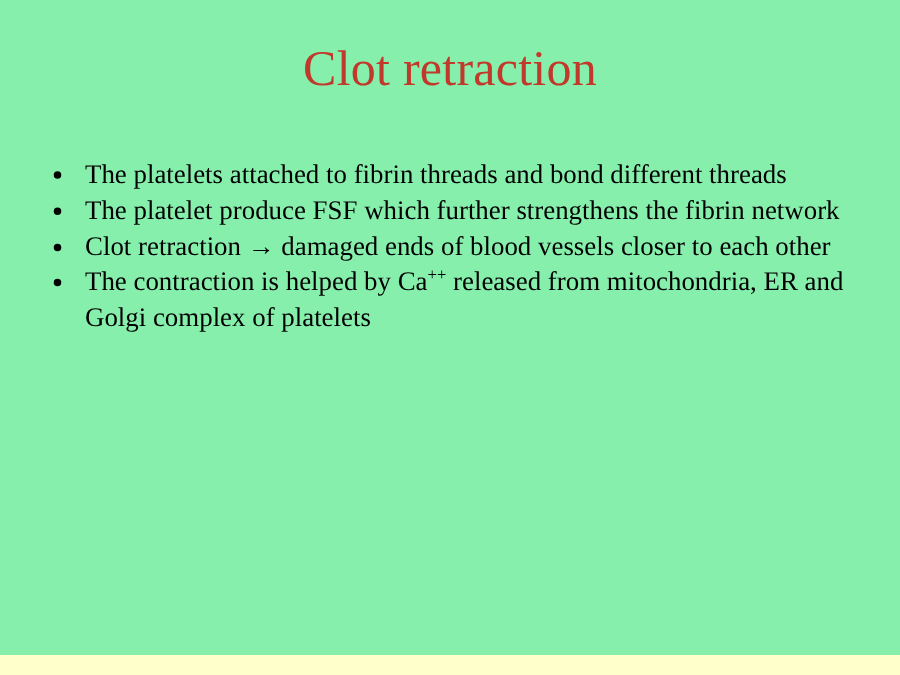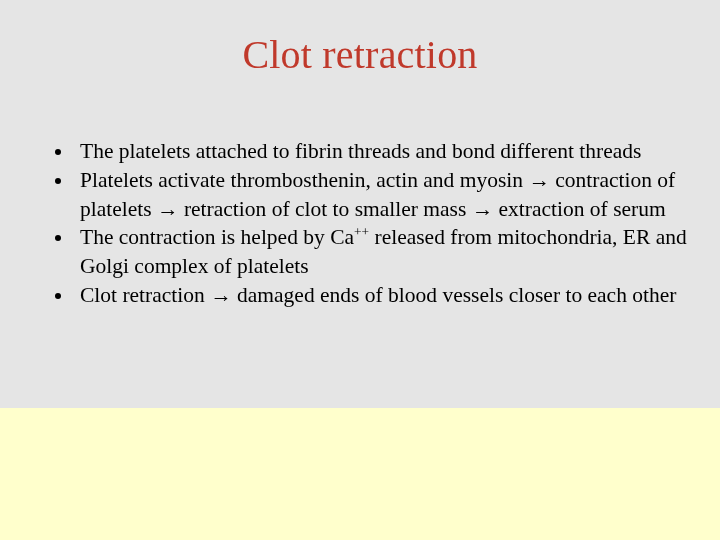--- a/index.html
+++ b/index.html
@@ -9,43 +9,43 @@
   body {
     width: 720px;
     height: 540px;
     overflow: hidden;
     background: #ffffcc;
     font-family: "Liberation Serif", "DejaVu Serif", serif;
   }
   .slide {
     position: relative;
     width: 720px;
-    height: 408px;
-    background: #e5e5e5;
+    height: 524px;
+    background: #86efac;
     box-sizing: border-box;
   }
   .slide-title {
     position: absolute;
     left: 0;
     top: 32px;
     width: 720px;
     text-align: center;
     font-family: "Liberation Serif", "DejaVu Serif", serif;
     font-size: 40px;
     line-height: 46px;
     color: #c0392b;
     letter-spacing: 0.2px;
     white-space: nowrap;
   }
   .body-list {
     position: absolute;
     left: 34px;
     top: 125px;
     width: 656px;
-    margin: 12px;
+    margin: 0;
     padding: 0;
     list-style: none;
   }
   .bullet-item {
     position: relative;
     padding-left: 34px;
     margin: 0 0 0 0;
     font-size: 21.5px;
     line-height: 28.8px;
     color: #000000;
@@ -76,30 +76,30 @@
 <div class="slide">
 
   <div class="slide-title">Clot retraction</div>
 
   <ul class="body-list">
 
     <li class="bullet-item">
       <span class="bullet-text">The platelets attached to fibrin threads and bond different threads</span>
     </li>
 
+    <li class="bullet-item">
+      <span class="bullet-text">The platelet produce FSF which further strengthens the fibrin network</span>
+    </li>
+
 
     <li class="bullet-item">
-      <span class="bullet-text">Platelets activate thrombosthenin, actin and myosin → contraction of platelets → retraction of clot to smaller mass → extraction of serum</span>
+      <span class="bullet-text">Clot retraction → damaged ends of blood vessels closer to each other</span>
     </li>
 
     <li class="bullet-item">
       <span class="bullet-text"><span>The contraction is helped by Ca</span><sup>++</sup><span> released from mitochondria, ER and Golgi complex of platelets</span></span>
-    </li>
-
-    <li class="bullet-item">
-      <span class="bullet-text">Clot retraction → damaged ends of blood vessels closer to each other</span>
     </li>
 
 
 
   </ul>
 
 </div>
 
 </body></html>

